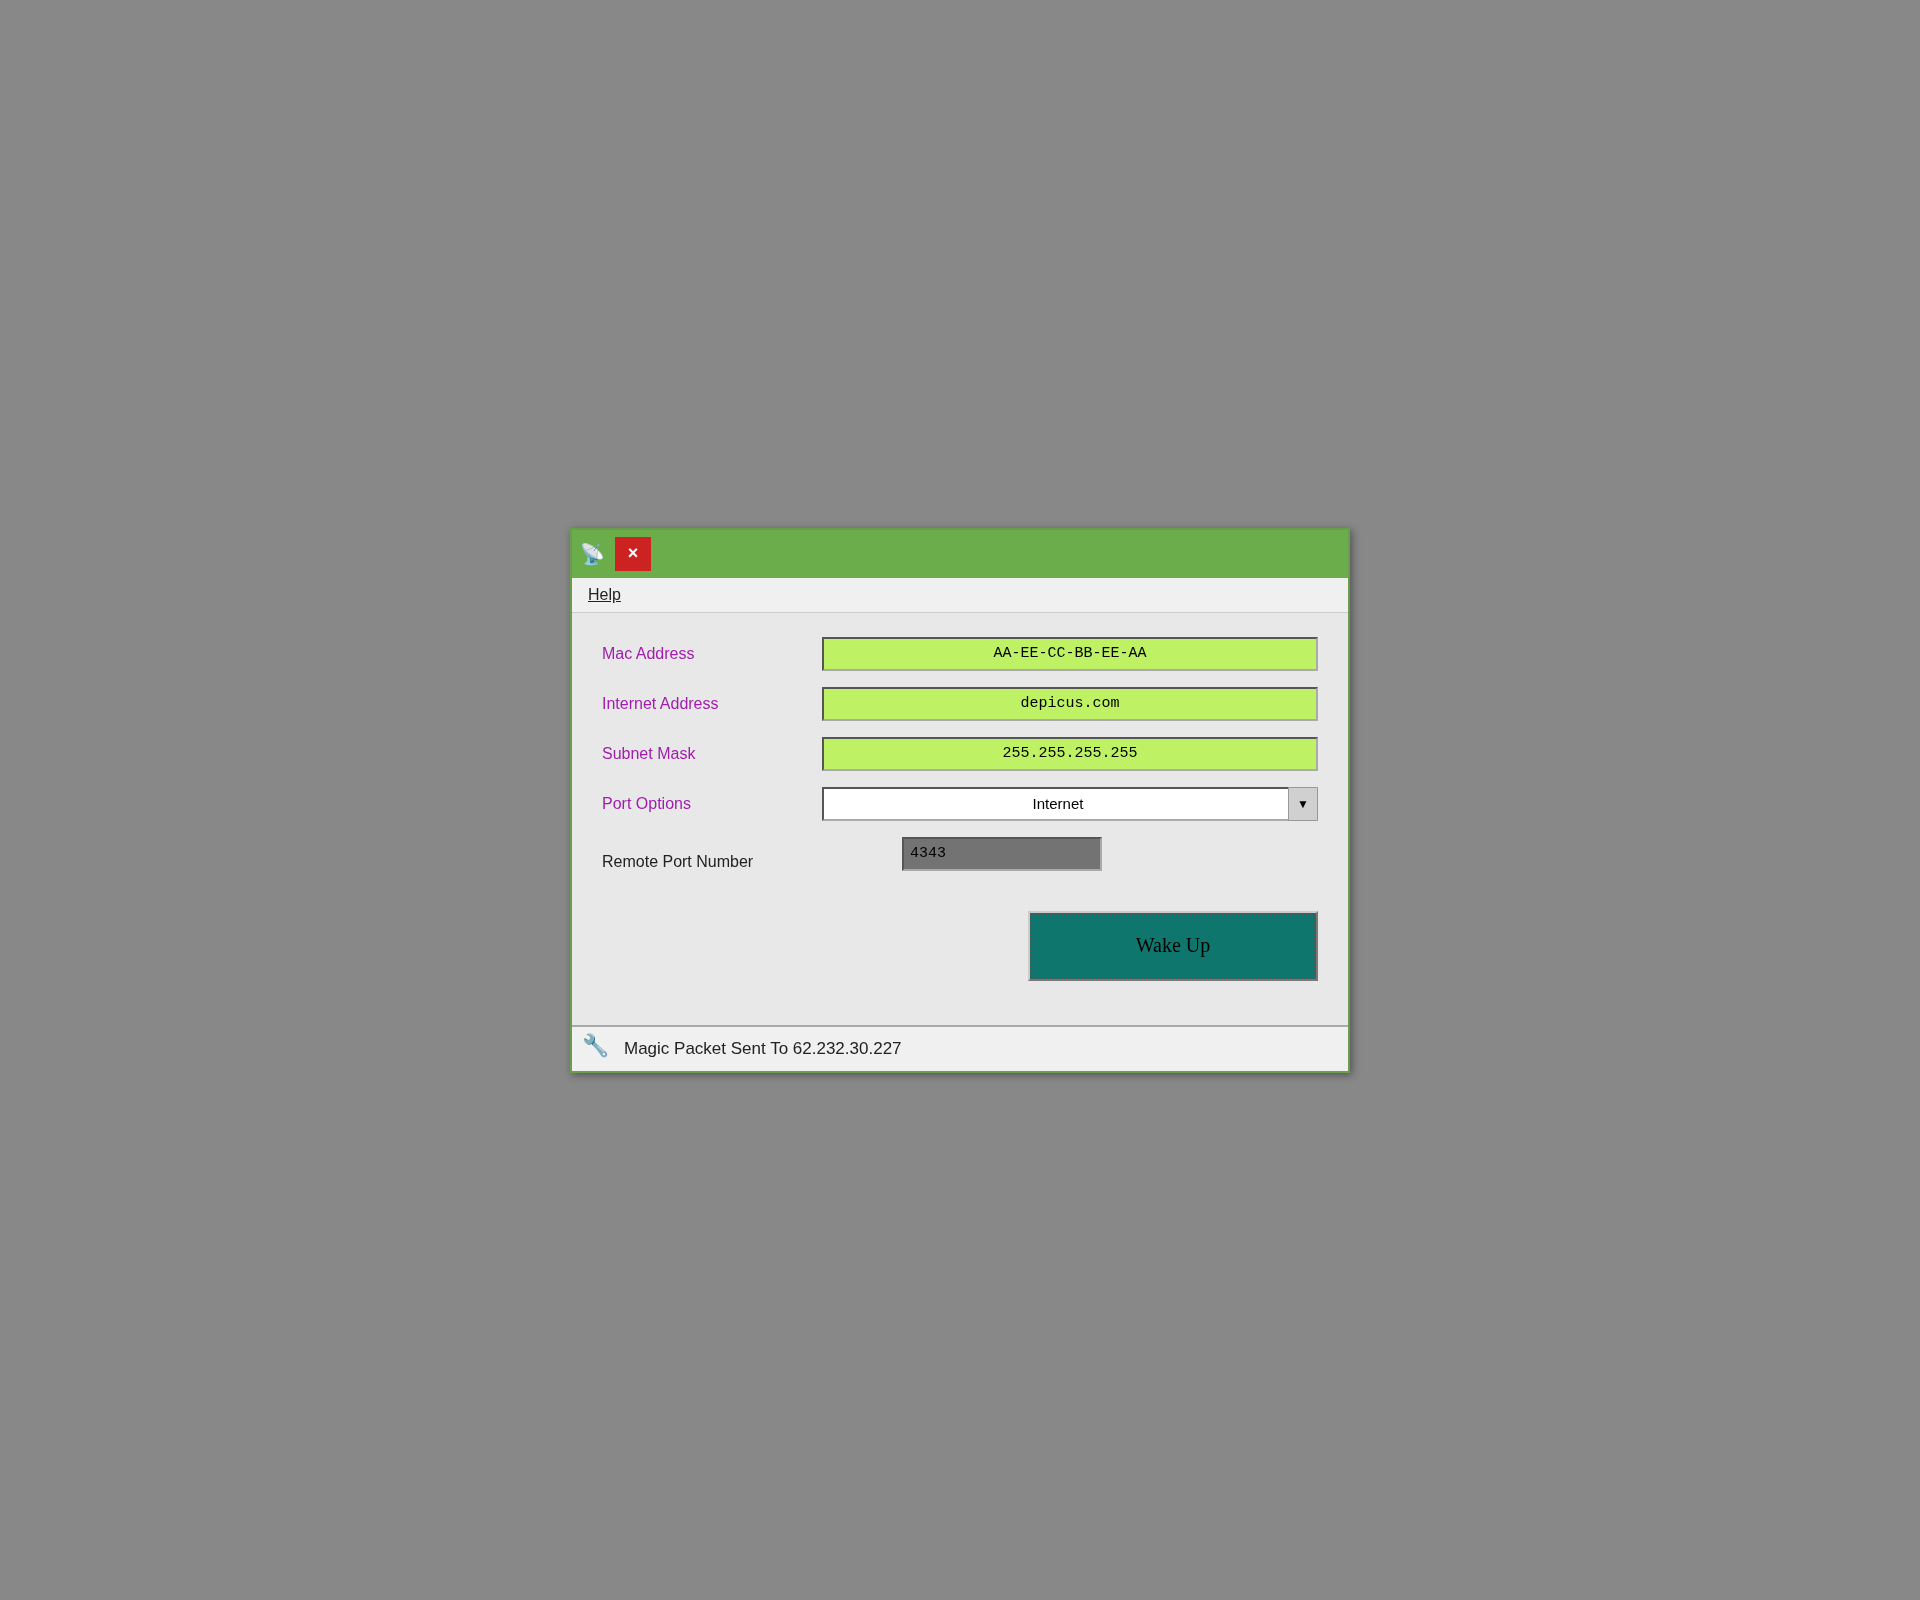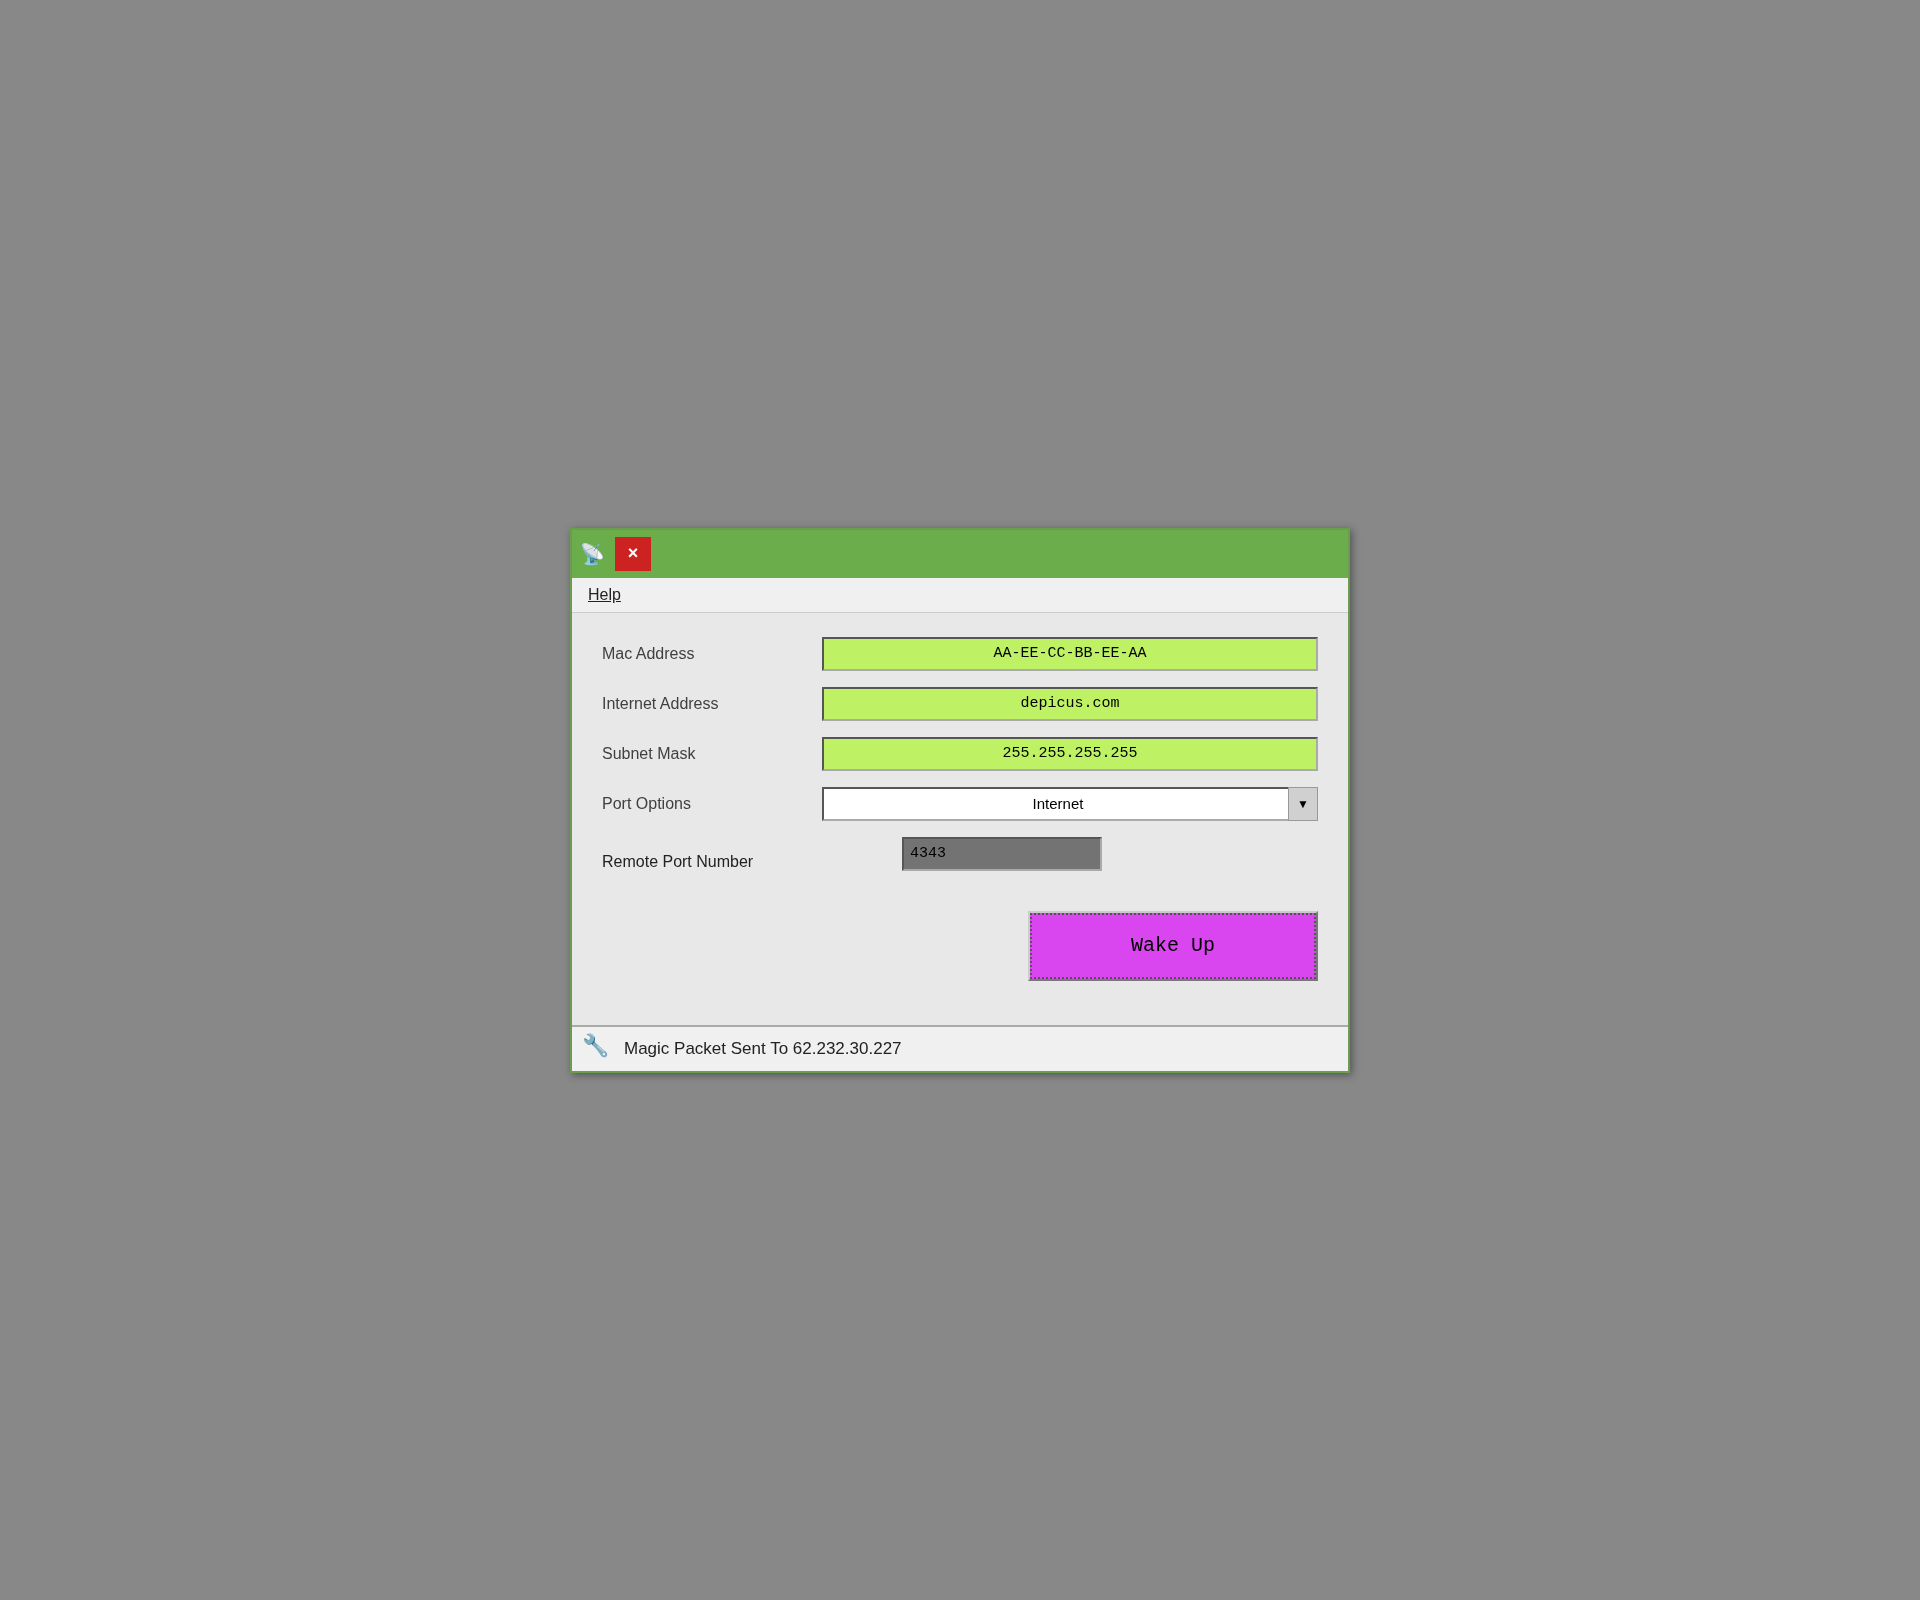--- a/index.html
+++ b/index.html
@@ -80,21 +80,21 @@
 
     .form-row {
       display: flex;
       align-items: center;
       margin-bottom: 16px;
     }
 
     .form-label {
       width: 220px;
       font-size: 16px;
-      color: #404040;
+      color: #a21caf;
     }
 
     .form-input {
       flex: 1;
       height: 34px;
       border: 2px inset #aaa;
       background: #bef264;
       padding: 2px 6px;
       font-size: 15px;
       font-family: 'Courier New', monospace;
@@ -167,27 +167,27 @@
     .button-row {
       display: flex;
       justify-content: flex-end;
       margin-top: 40px;
       padding-bottom: 20px;
     }
 
     .wake-btn {
       width: 290px;
       height: 70px;
-      background: #d946ef;
+      background: #0f766e;
       border: 2px outset #ccc;
       font-size: 20px;
       cursor: pointer;
       outline: 2px dotted #555;
       outline-offset: -4px;
-      font-family: Liberation Mono, monospace;
+      font-family: Liberation Serif, serif;
     }
 
     .status-bar {
       background: #f0f0f0;
       border-top: 2px solid #aaa;
       display: flex;
       align-items: center;
       padding: 6px 10px;
       min-height: 46px;
     }

